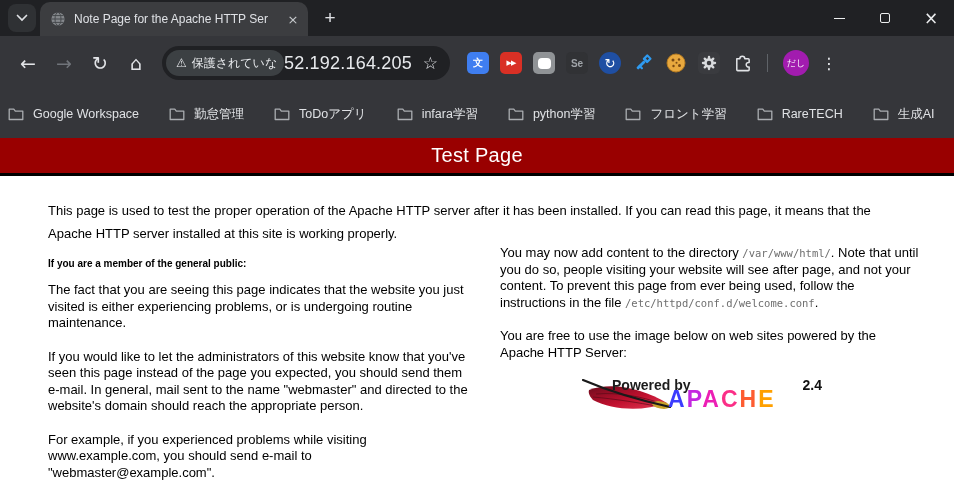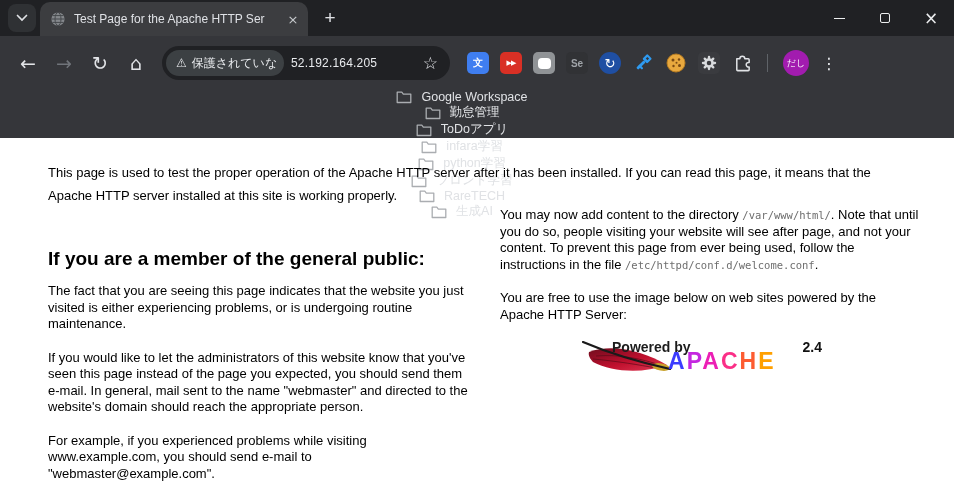--- a/index.html
+++ b/index.html
@@ -21,49 +21,49 @@
   .win-max-glyph { display:block; width:10px; height:10px; border:1.4px solid #eceeef; border-radius:2px; }
   .win-close-glyph { font-size:17px; font-family:"DejaVu Sans",sans-serif; }
 
   
   .toolbar { height:54px; background:#35363a; display:flex; align-items:center; padding:0 10px; }
   .nav-btn { width:36px; height:36px; border-radius:50%; display:flex; align-items:center; justify-content:center; color:#e3e5e8; font-size:19px; font-family:"DejaVu Sans",sans-serif; cursor:pointer; flex:none; }
   .nav-btn.disabled { color:#70747a; }
   .omnibox { width:288px; height:34px; background:#202124; border-radius:17px; display:flex; align-items:center; padding:0 12px 0 4px; margin-left:8px; flex:none; cursor:text; }
   .security-chip { height:26px; background:#3c4043; border-radius:13px; display:flex; align-items:center; padding:0 10px; color:#e8eaed; font-size:12px; white-space:nowrap; overflow:hidden; max-width:118px; flex:none; cursor:pointer; }
   .security-chip .warn { margin-right:5px; font-size:12px; font-family:"DejaVu Sans",sans-serif; }
-  .omnibox-url { color:#e8eaed; font-size:12px; margin-left:7px; flex:1; letter-spacing:0.2px; }
+  .omnibox-url { color:#e8eaed; font-size:18px; margin-left:0; flex:1; letter-spacing:0.2px; }
   .star-btn { color:#dfe1e5; font-size:17px; font-family:"DejaVu Sans",sans-serif; cursor:pointer; }
   .extensions { display:flex; align-items:center; gap:11px; margin-left:17px; }
   .ext { width:22px; height:22px; display:flex; align-items:center; justify-content:center; cursor:pointer; flex:none; }
   .sq { border-radius:5px; }
   .ext-translate { background:#3f7ef0; color:#fff; font-size:10px; font-weight:bold; }
   .ext-speed { background:#d93025; color:#fff; font-size:7px; letter-spacing:-1px; font-family:"DejaVu Sans",sans-serif; }
   .ext-line { background:#909396; }
   .line-bubble { width:13px; height:11px; background:#fff; border-radius:4px; position:relative; }
   .line-bubble::after { content:""; position:absolute; left:2px; bottom:-3px; border:3px solid transparent; border-top-color:#fff; }
   .ext-se { background:#313235; color:#a0a4a9; font-size:10px; font-weight:bold; }
   .ext-recorder { background:#1f4fa3; border-radius:50%; color:#fff; font-size:13px; font-family:"DejaVu Sans",sans-serif; }
   .ext-sep { width:1px; height:18px; background:#5f6368; margin:0 3px; }
   .avatar { width:26px; height:26px; border-radius:50%; background:#a21caf; color:#fff; font-size:9px; display:flex; align-items:center; justify-content:center; margin-left:12px; cursor:pointer; flex:none; }
   .menu-dots { color:#e8eaed; font-size:16px; font-family:"DejaVu Sans",sans-serif; margin:0 4px 0 12px; cursor:pointer; }
 
   
-  .bookmarks { height:48px; background:#35363a; display:flex; align-items:center; padding:0 23px;flex-direction:column; }
+  .bookmarks { height:48px; background:#35363a; display:flex; align-items:center; padding:0 8px; }
   .bm-item { display:flex; align-items:center; gap:9px; color:#e0e2e5; font-size:12.5px; margin-right:30px; white-space:nowrap; cursor:pointer; }
 
   
   .page { background:#fff; height:360px; overflow:hidden; }
   .banner { height:38px; background:#990000; border-bottom:3px solid #000; display:flex; align-items:center; justify-content:center; }
   .banner-title { color:#fff; font-size:20px; font-weight:400; letter-spacing:0.3px; }
   .content { padding:23px 34px 0 48px; color:#000; }
   .intro { font-size:13px; line-height:23px; max-width:866px; }
   .columns { display:flex; gap:32px; }
   .col { width:420px; }
-  .col h2 { font-size:19px; font-weight:bold; margin:41px 0 13px; }
+  .col h2 { font-size:10px; font-weight:bold; margin:13px 0 13px; }
   .col p { font-size:13px; line-height:16.5px; margin:0 0 17px; }
   .mono { font-family:"DejaVu Sans Mono","Liberation Mono",monospace; font-size:10.5px; color:#6e6e6e; }
 
   
   .apache-logo { position:relative; width:240px; height:36px; margin:2px 0 0 82px; }
   .feather { position:absolute; left:0; top:1px; }
   .powered-by { position:absolute; left:30px; top:-1px; font-size:14px; font-weight:bold; color:#1c1c1c; }
   .apache-version { position:absolute; right:0; top:-1px; font-size:14px; font-weight:bold; color:#111; }
   .apache-word { position:absolute; left:86px; top:10px; font-size:23px; font-weight:bold; letter-spacing:2px; line-height:1; }
 </style>
@@ -79,21 +79,21 @@
         </svg>
     </div>
     <div class="tab">
       <svg class="tab-favicon" viewBox="0 0 16 16">
         <circle cx="8" cy="8" r="6.6" fill="#85888c"></circle>
         <ellipse cx="8" cy="8" rx="3" ry="6.6" fill="none" stroke="#45484c" stroke-width="1"></ellipse>
         <line x1="1.4" y1="8" x2="14.6" y2="8" stroke="#45484c" stroke-width="1"></line>
         <line x1="2.4" y1="4.6" x2="13.6" y2="4.6" stroke="#45484c" stroke-width="1"></line>
         <line x1="2.4" y1="11.4" x2="13.6" y2="11.4" stroke="#45484c" stroke-width="1"></line>
       </svg>
-      <span class="tab-title">Test Page for the Apache HTTP Ser</span>
+      <span class="tab-title">Note Page for the Apache HTTP Ser</span>
       <span class="tab-close">×</span>
     </div>
     <div class="new-tab-btn">+</div>
     <div class="window-controls">
       <div class="win-btn">
           <span class="win-min-glyph"></span>
         </div>
       <div class="win-btn">
           <span class="win-max-glyph"></span>
         </div>
@@ -216,20 +216,23 @@
     <div class="bm-item">
       <svg width="16" height="14" viewBox="0 0 16 14">
           <path d="M1.2,2.2 h4.6 l1.5,1.9 h7.5 v8.4 h-13.6 z" fill="none" stroke="#aaadb1" stroke-width="1.3" stroke-linejoin="round"></path>
         </svg>
       <span>生成AI</span>
     </div>
 
   </div>
 
   <div class="page">
+    <div class="banner">
+      <span class="banner-title">Test Page</span>
+    </div>
 
     <div class="content">
       <p class="intro">This page is used to test the proper operation of the Apache HTTP server after it has been installed. If you can read this page, it means that the Apache HTTP server installed at this site is working properly.</p>
 
       <div class="columns">
         <div class="col">
           <h2>If you are a member of the general public:</h2>
           <p>The fact that you are seeing this page indicates that the website you just visited is either experiencing problems, or is undergoing routine maintenance.</p>
           <p>If you would like to let the administrators of this website know that you've seen this page instead of the page you expected, you should send them e-mail. In general, mail sent to the name "webmaster" and directed to the website's domain should reach the appropriate person.</p>
           <p>For example, if you experienced problems while visiting www.example.com, you should send e-mail to "webmaster@example.com".</p>

